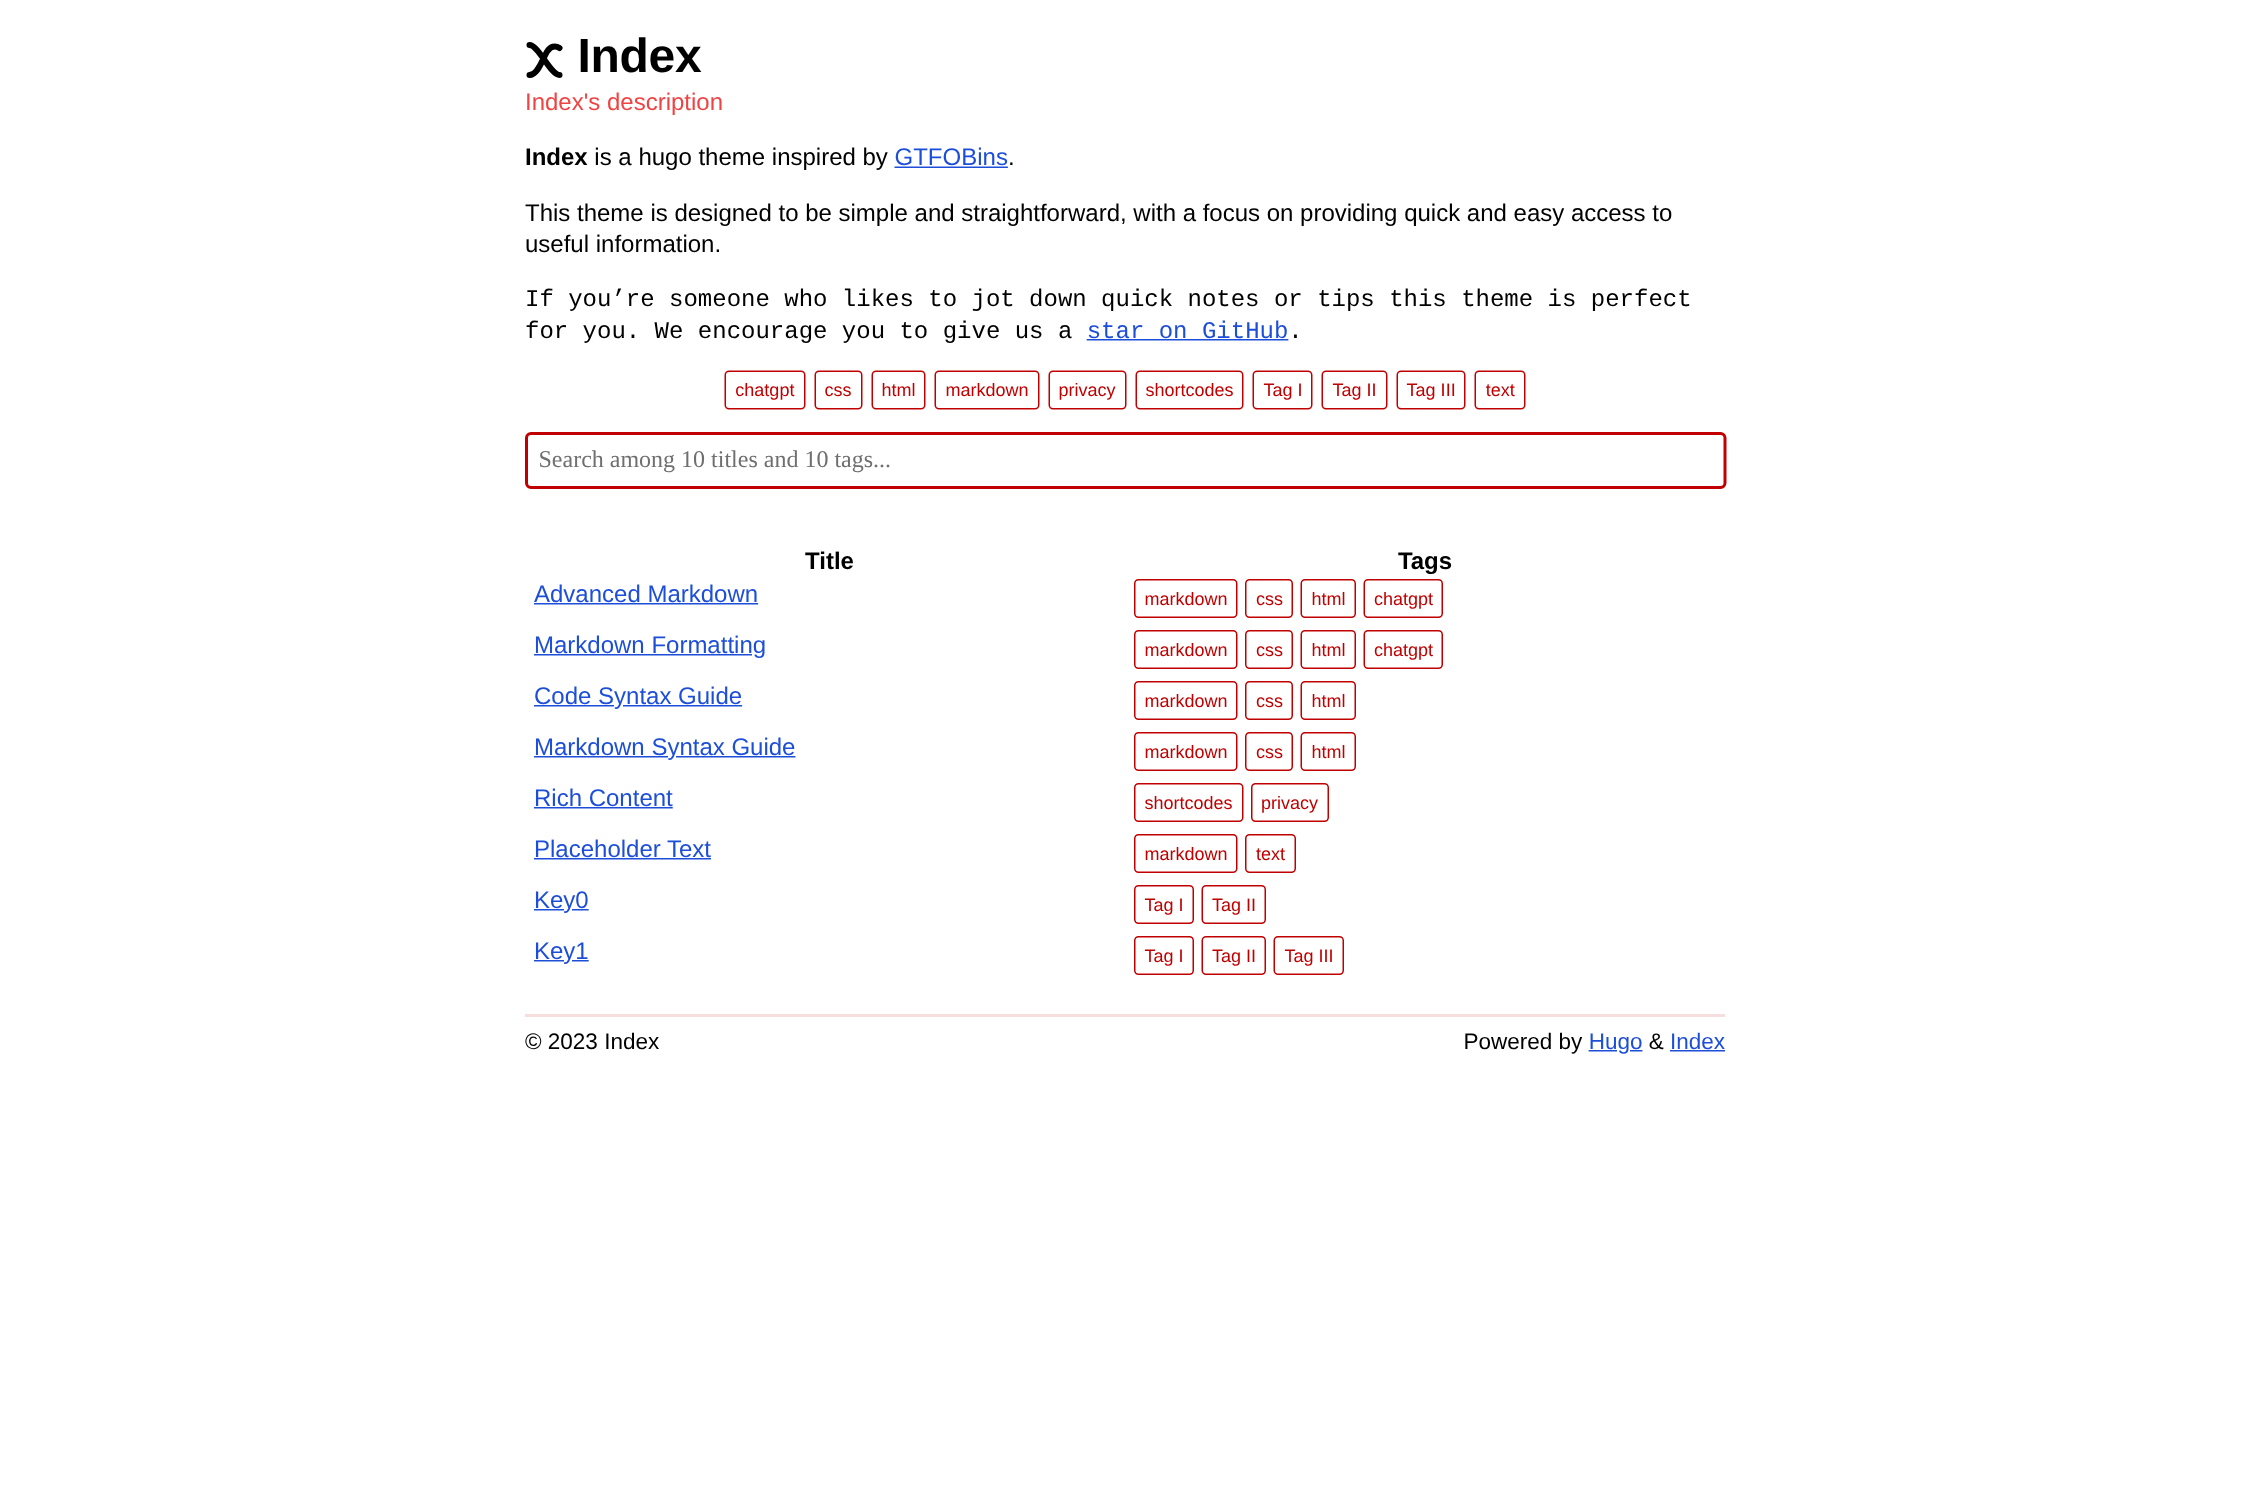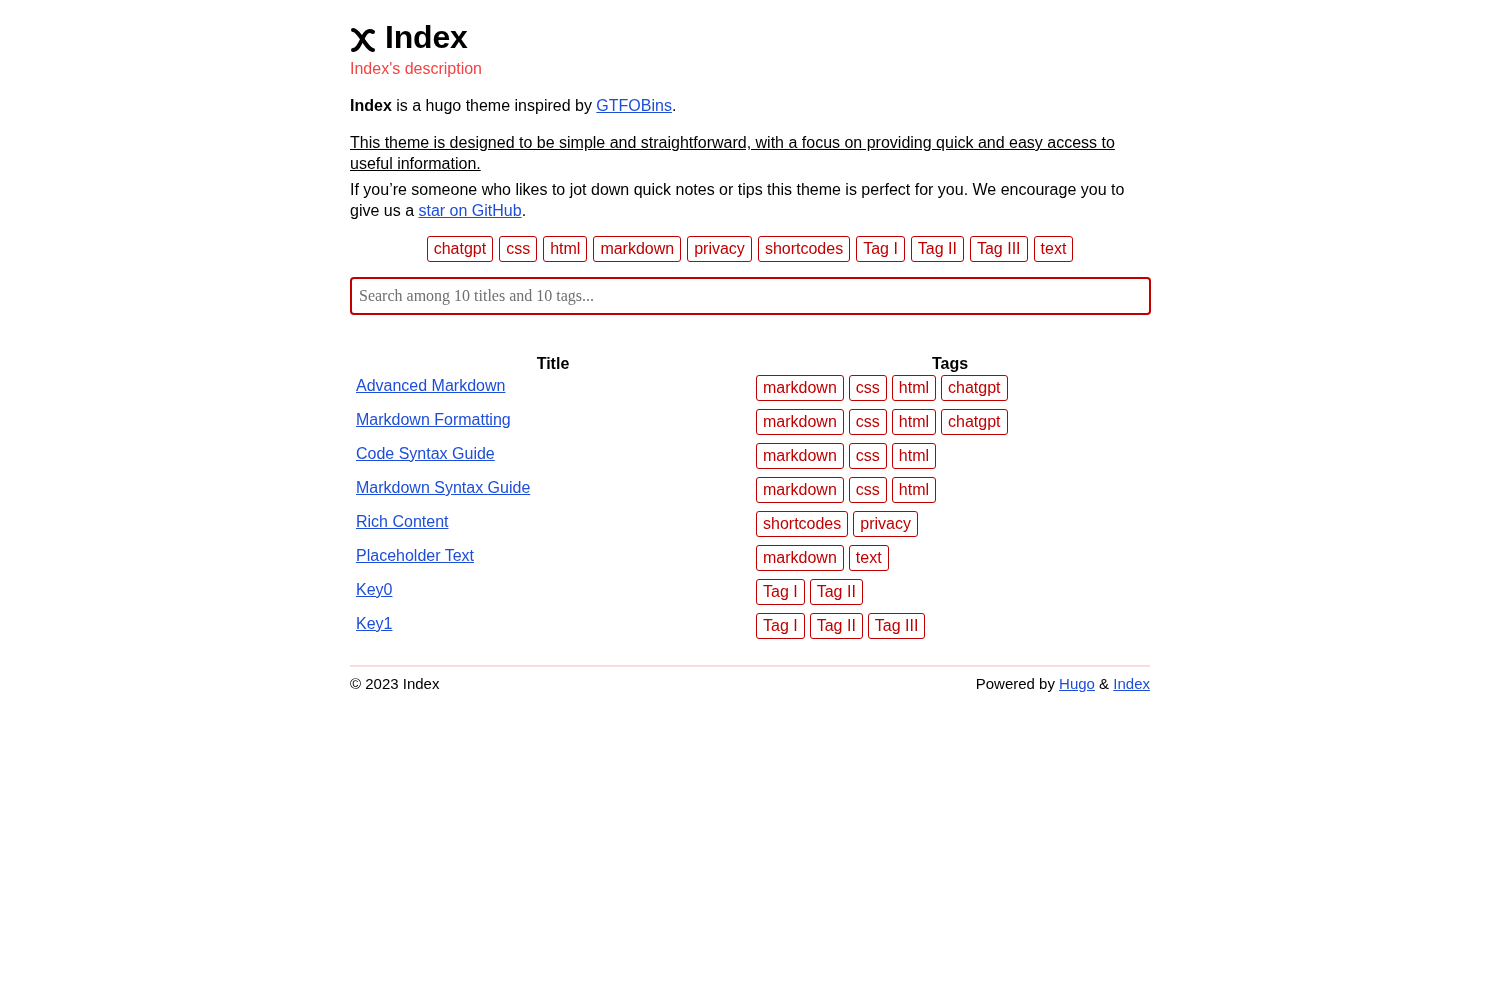--- a/index.html
+++ b/index.html
@@ -46,35 +46,35 @@
       color: #ef4444;
       font-size: 16px;
       margin-top: 3px;
       line-height: 20px;
     }
     .intro p {
       margin: 0;
       line-height: 21px;
     }
     .intro p.p1 { margin-top: 16px; }
-    .intro p.p2 { margin-top: 16px; text-decoration: underline; }
-    .intro p.p3 { margin-top: 5px; }
+    .intro p.p2 { margin-top: 16px; }
+    .intro p.p3 { margin-top: 16px; font-family: Liberation Mono, monospace; }
 
     .tag-cloud {
       display: flex;
       justify-content: center;
       gap: 6px;
       margin-top: 15px;
     }
     .tag {
       display: inline-block;
       border: 1px solid #c00000;
       border-radius: 3px;
       color: #c00000;
-      font-size: 16px;
+      font-size: 12px;
       line-height: 20px;
       padding: 2px 6px 2px 6px;
       background: #fff;
       cursor: pointer;
       text-decoration: none;
     }
     .search-wrap {
       margin-top: 15px;
     }
     .search-input {

